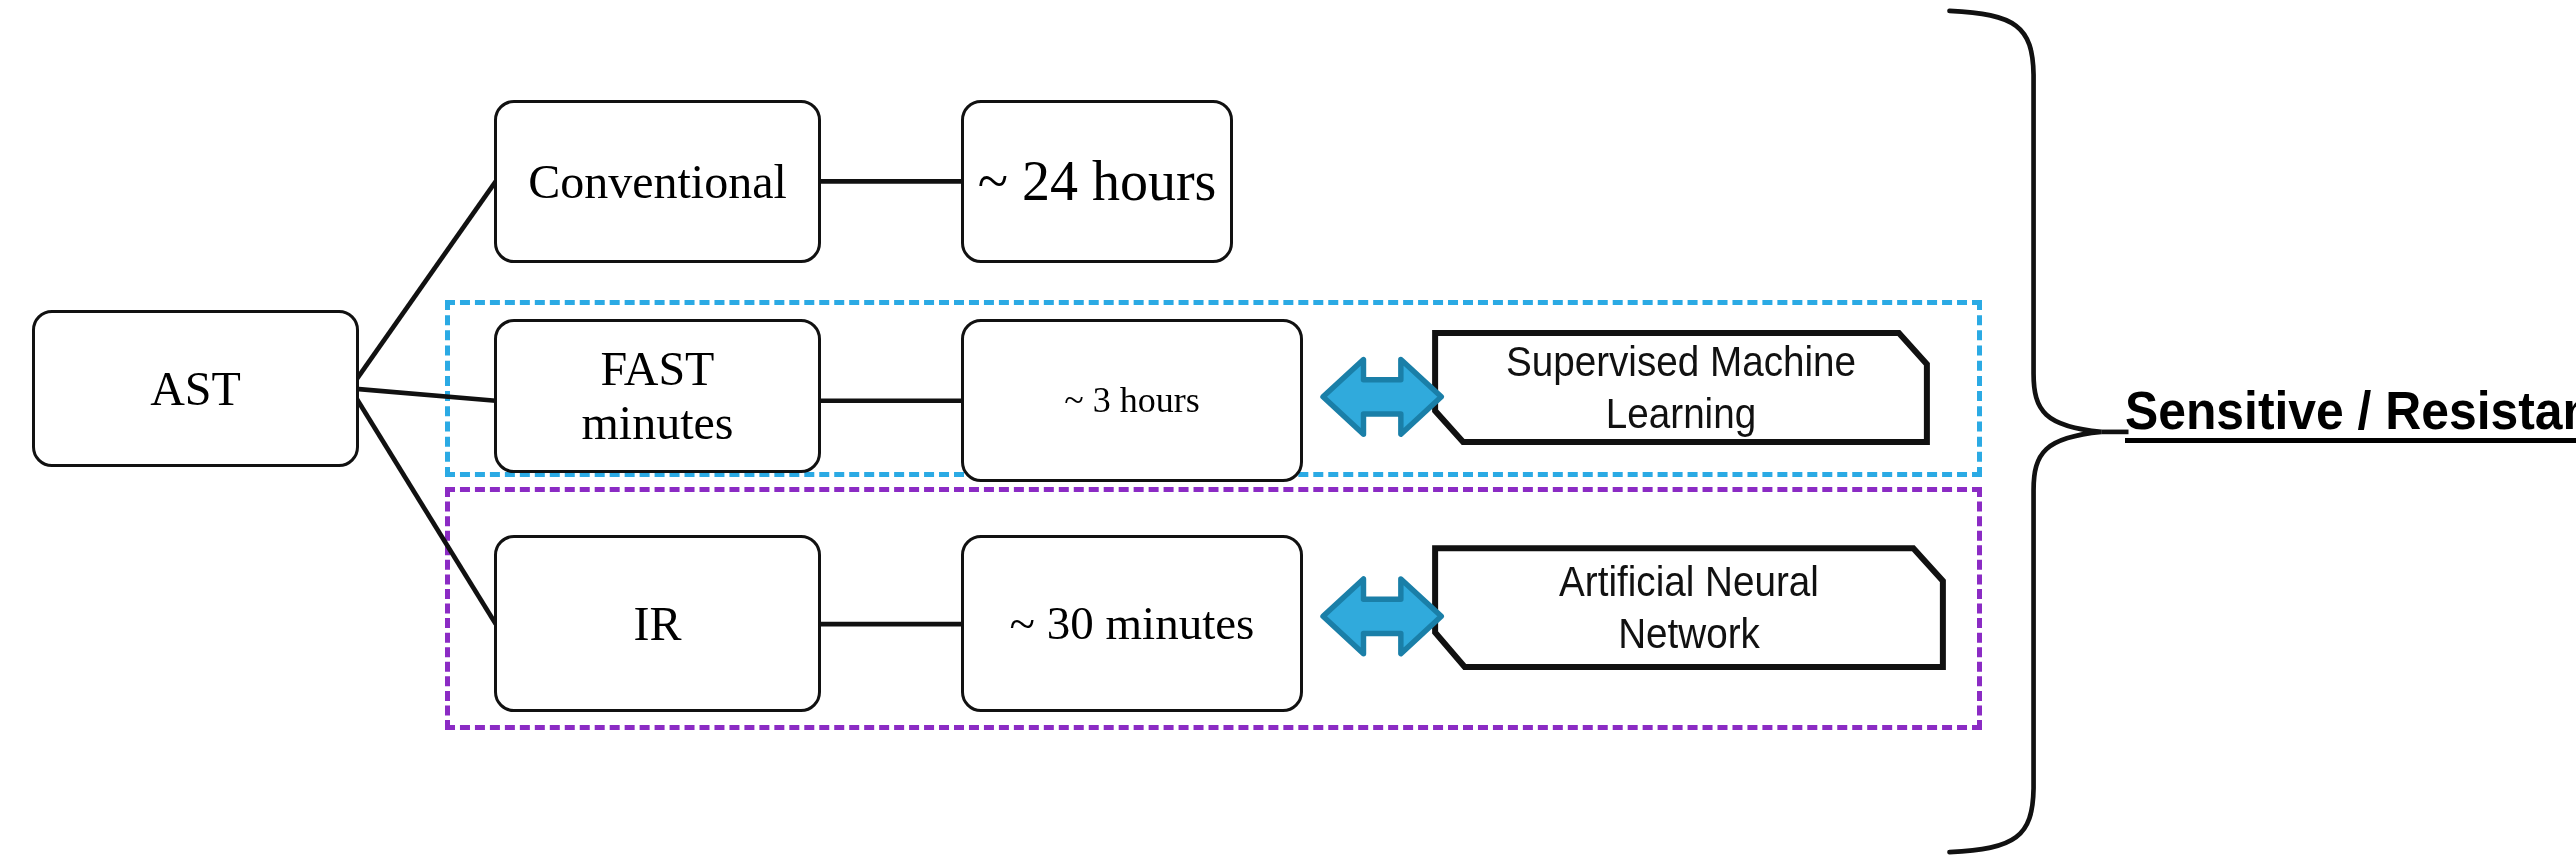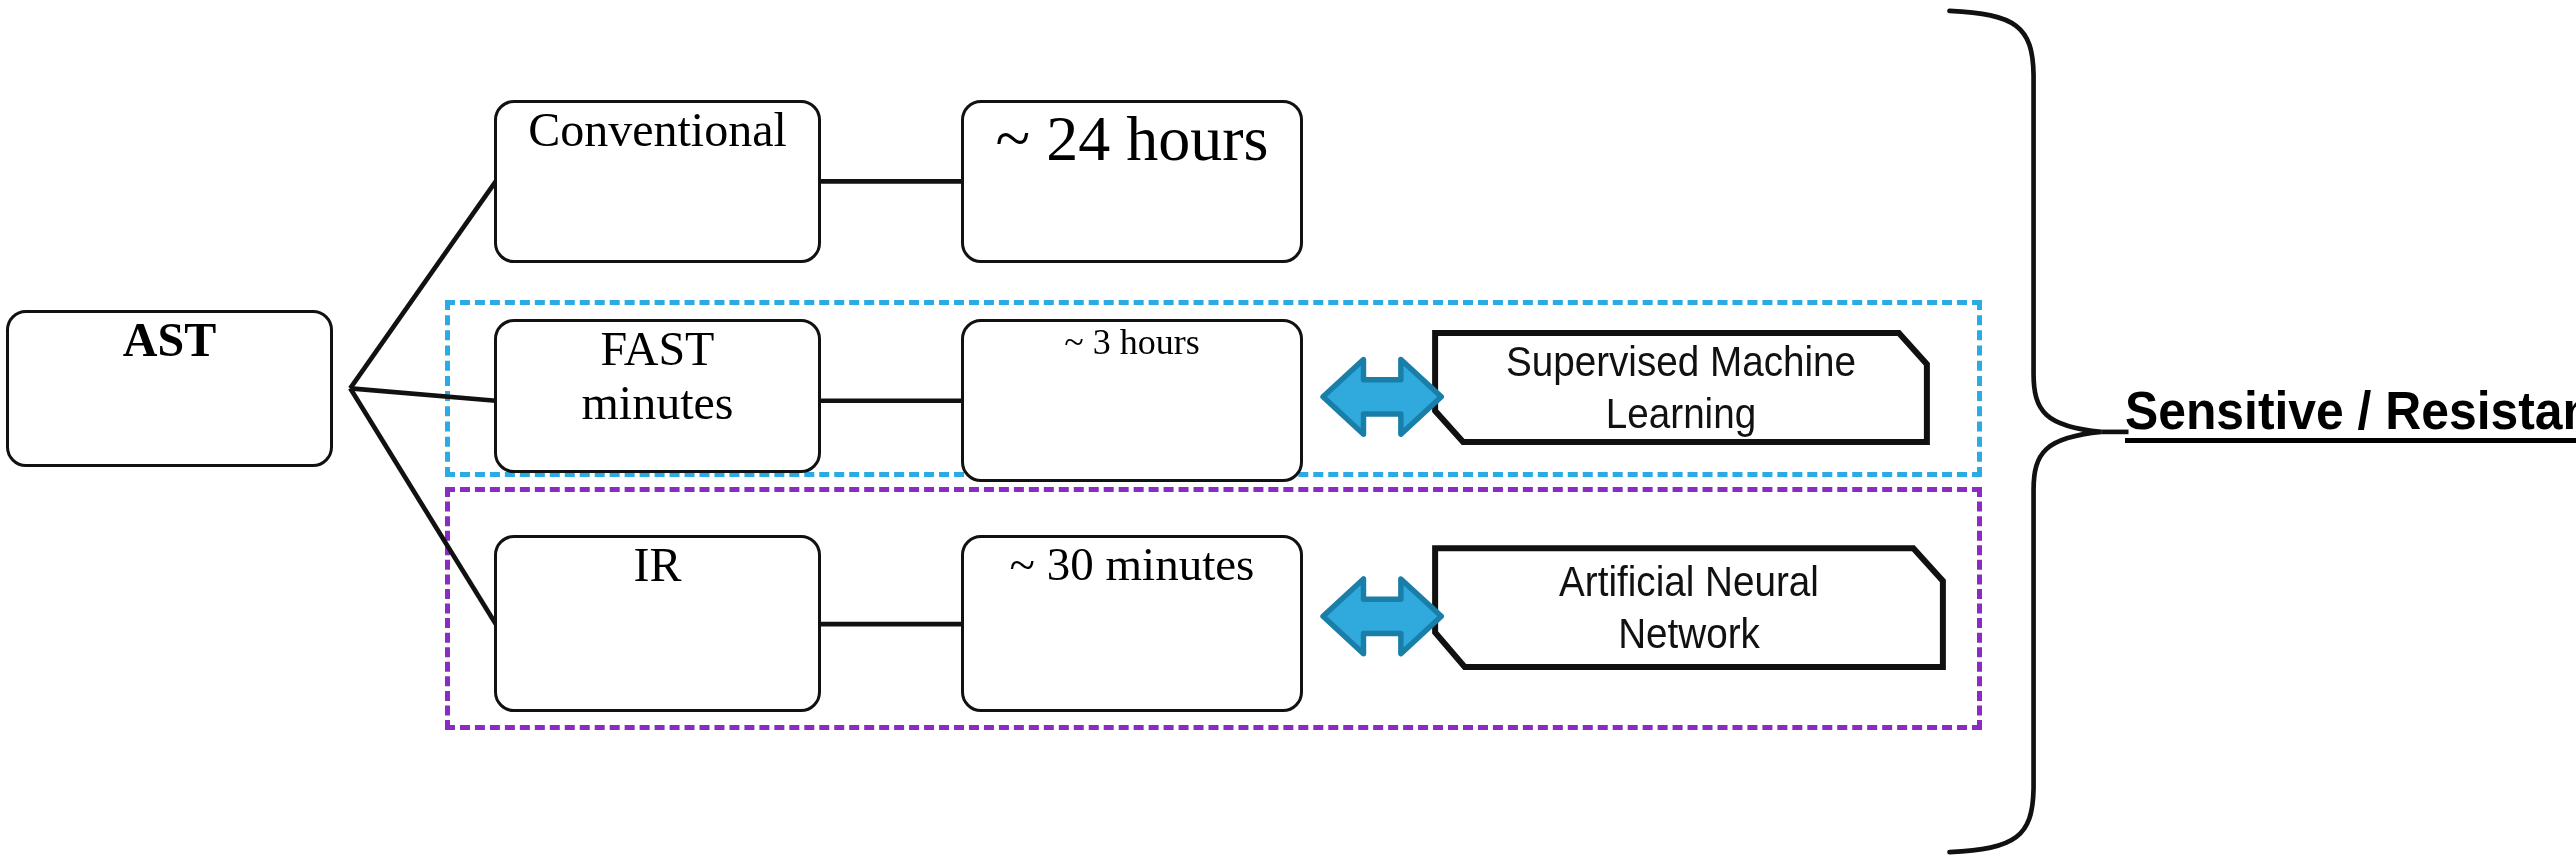--- a/index.html
+++ b/index.html
@@ -18,35 +18,36 @@
   }
 
   
   .node {
     position: absolute;
     box-sizing: border-box;
     background: #ffffff;
     border: 3.9px solid #111111;
     border-radius: 20px;
     display: flex;
+    align-items: center;
     justify-content: center;
     text-align: center;
     font-family: "Liberation Serif", "DejaVu Serif", serif;
     color: #000000;
     line-height: 1.12;
     z-index: 6;
   }
   .node .lbl { display: block; width: 100%; }
 
-  #ast-box        { left: 6px;  top: 310px; width: 327px;  height: 157px; font-size: 48px; font-weight: bold; }
+  #ast-box        { left: 32px;  top: 310px; width: 327px;  height: 157px; font-size: 48px; }
   #conventional   { left: 494px; top: 100px; width: 327px;  height: 163px; font-size: 48px; }
   #fast-method    { left: 494px; top: 319px; width: 327px;  height: 154px; font-size: 48px; }
   #ir-spec        { left: 494px; top: 535px; width: 327px;  height: 177px; font-size: 48px; }
 
-  #time-24        { left: 961px; top: 100px; width: 342px; height: 163px; font-size: 64px; }
+  #time-24        { left: 961px; top: 100px; width: 272px; height: 163px; font-size: 56px; }
   #time-3         { left: 961px; top: 319px; width: 342px; height: 163px; font-size: 36px; }
   #time-30        { left: 961px; top: 535px; width: 342px; height: 177px; font-size: 47px; }
 
   
   .cardnode {
     position: absolute;
     box-sizing: border-box;
     z-index: 6;
   }
   .cardnode svg { position: absolute; left: 0; top: 0; width: 100%; height: 100%; }

